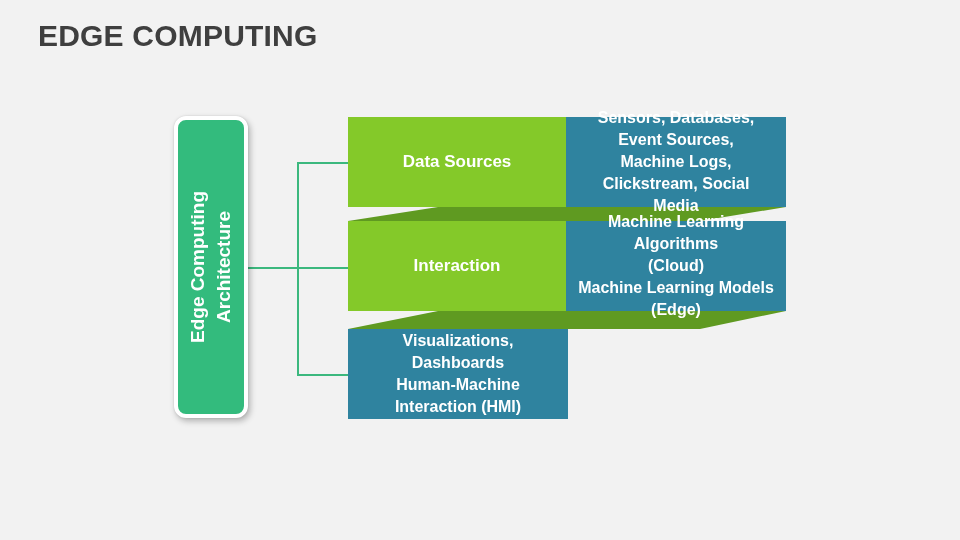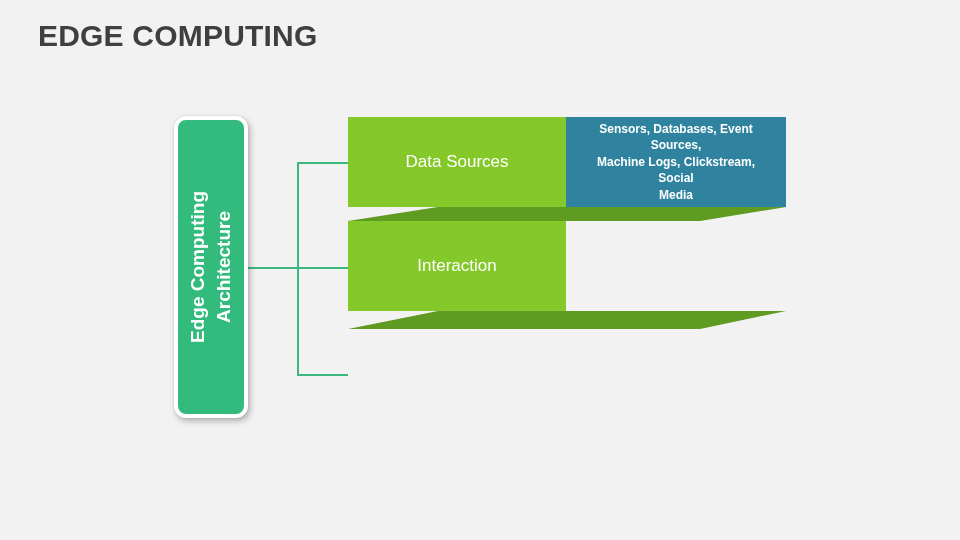--- a/index.html
+++ b/index.html
@@ -59,29 +59,29 @@
     display: flex;
   }
   .row-1 { top: 117px; }
   .row-2 { top: 221px; }
   .row-3 { top: 329px; }
   .row-label {
     width: 218px; height: 100%;
     background: #84C929;
     color: #FFFFFF;
     font-size: 17px;
-    font-weight: normal;
+    font-weight: bold;
     display: flex; align-items: center; justify-content: center;
     text-align: center;
   }
   .row-desc {
     width: 220px; height: 100%;
     background: #2F839F;
     color: #FFFFFF;
-    font-size: 12px;
+    font-size: 16px;
     font-weight: 600;
     line-height: 1.38;
     display: flex; align-items: center; justify-content: center;
     text-align: center;
     padding: 6px 12px;
     white-space: pre-line;
   }
   
   .band {
     position: absolute;
@@ -115,18 +115,23 @@
 
   <div class="row row-1">
     <div class="row-label">Data Sources</div>
     <div class="row-desc">Sensors, Databases, Event Sources,
 Machine Logs, Clickstream, Social
 Media</div>
   </div>
 
   <div class="row row-2">
     <div class="row-label">Interaction</div>
+    <div class="row-desc">Machine Learning Algorithms
+(Cloud)
+Machine Learning Models (Edge)</div>
   </div>
 
   <div class="row row-3">
+    <div class="row-desc">Visualizations, Dashboards
+Human-Machine Interaction (HMI)</div>
   </div>
 
 </div>
 
 </body></html>

